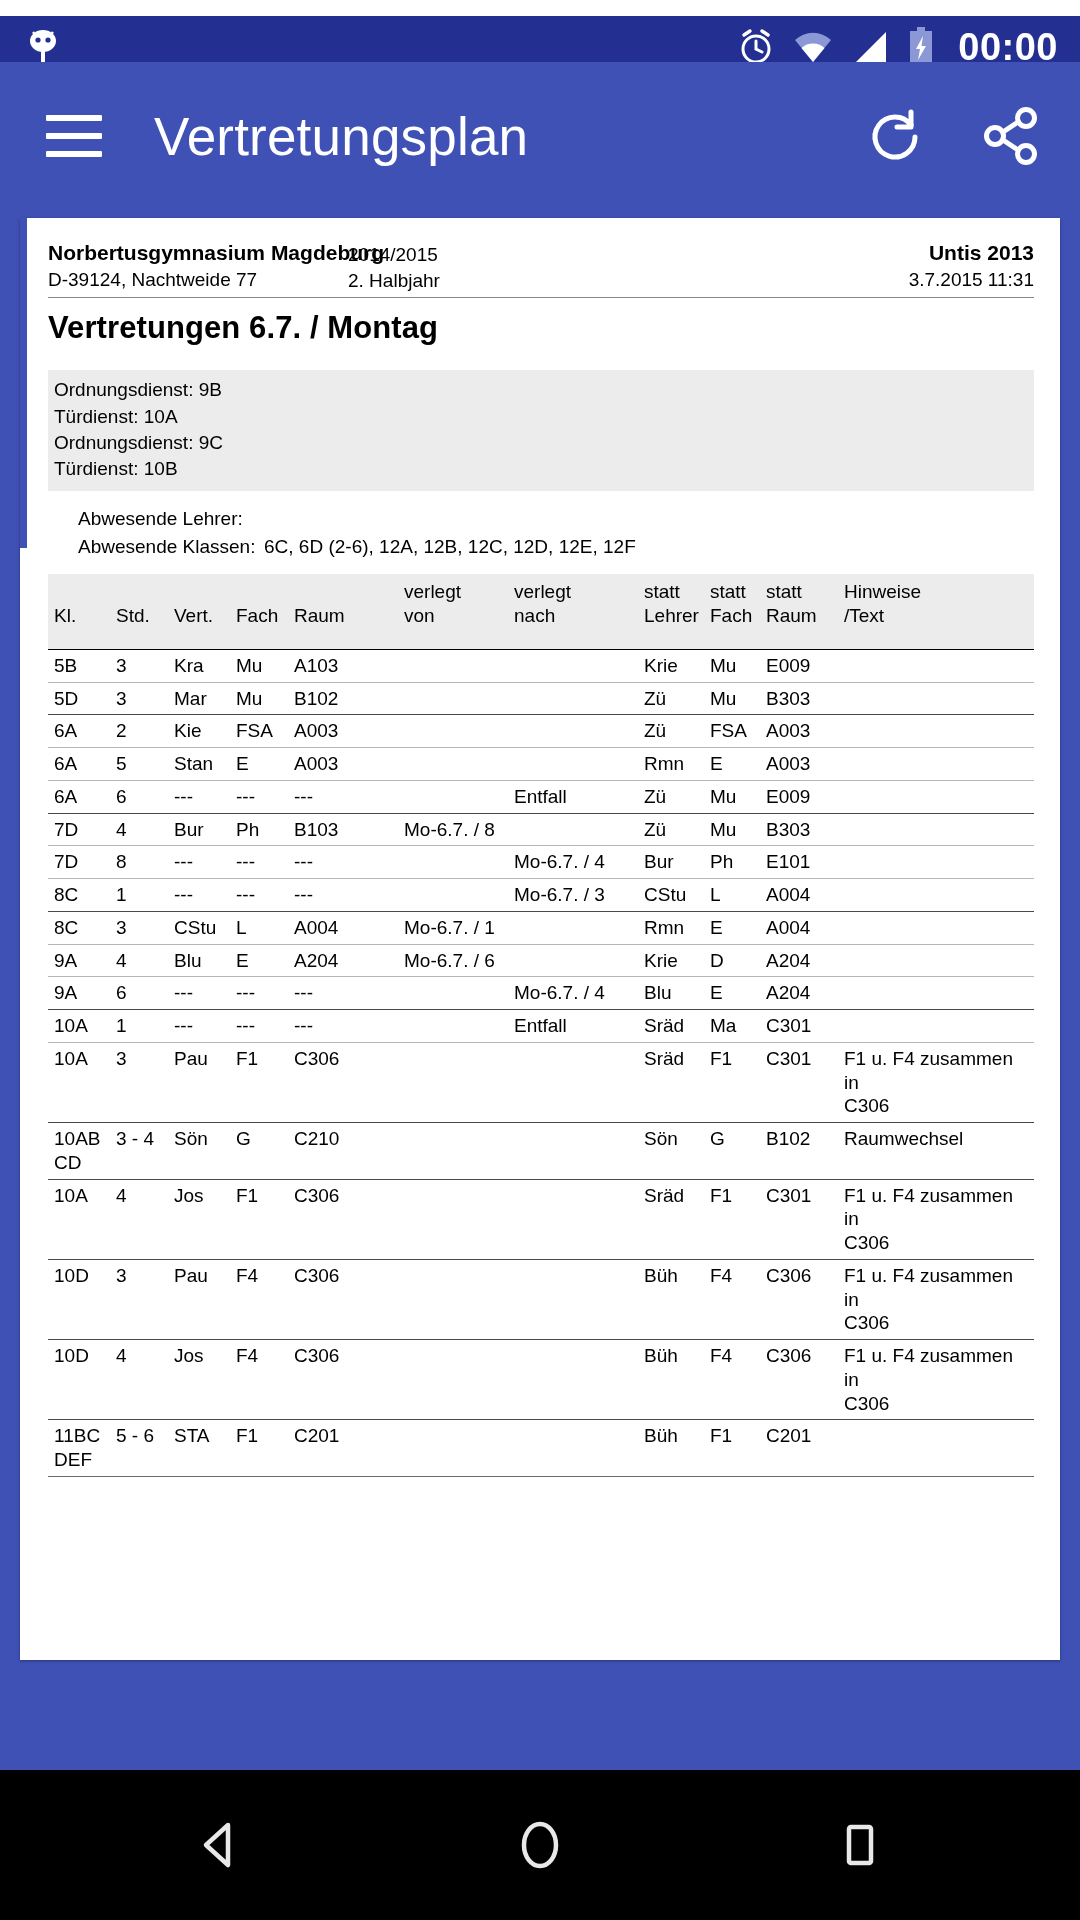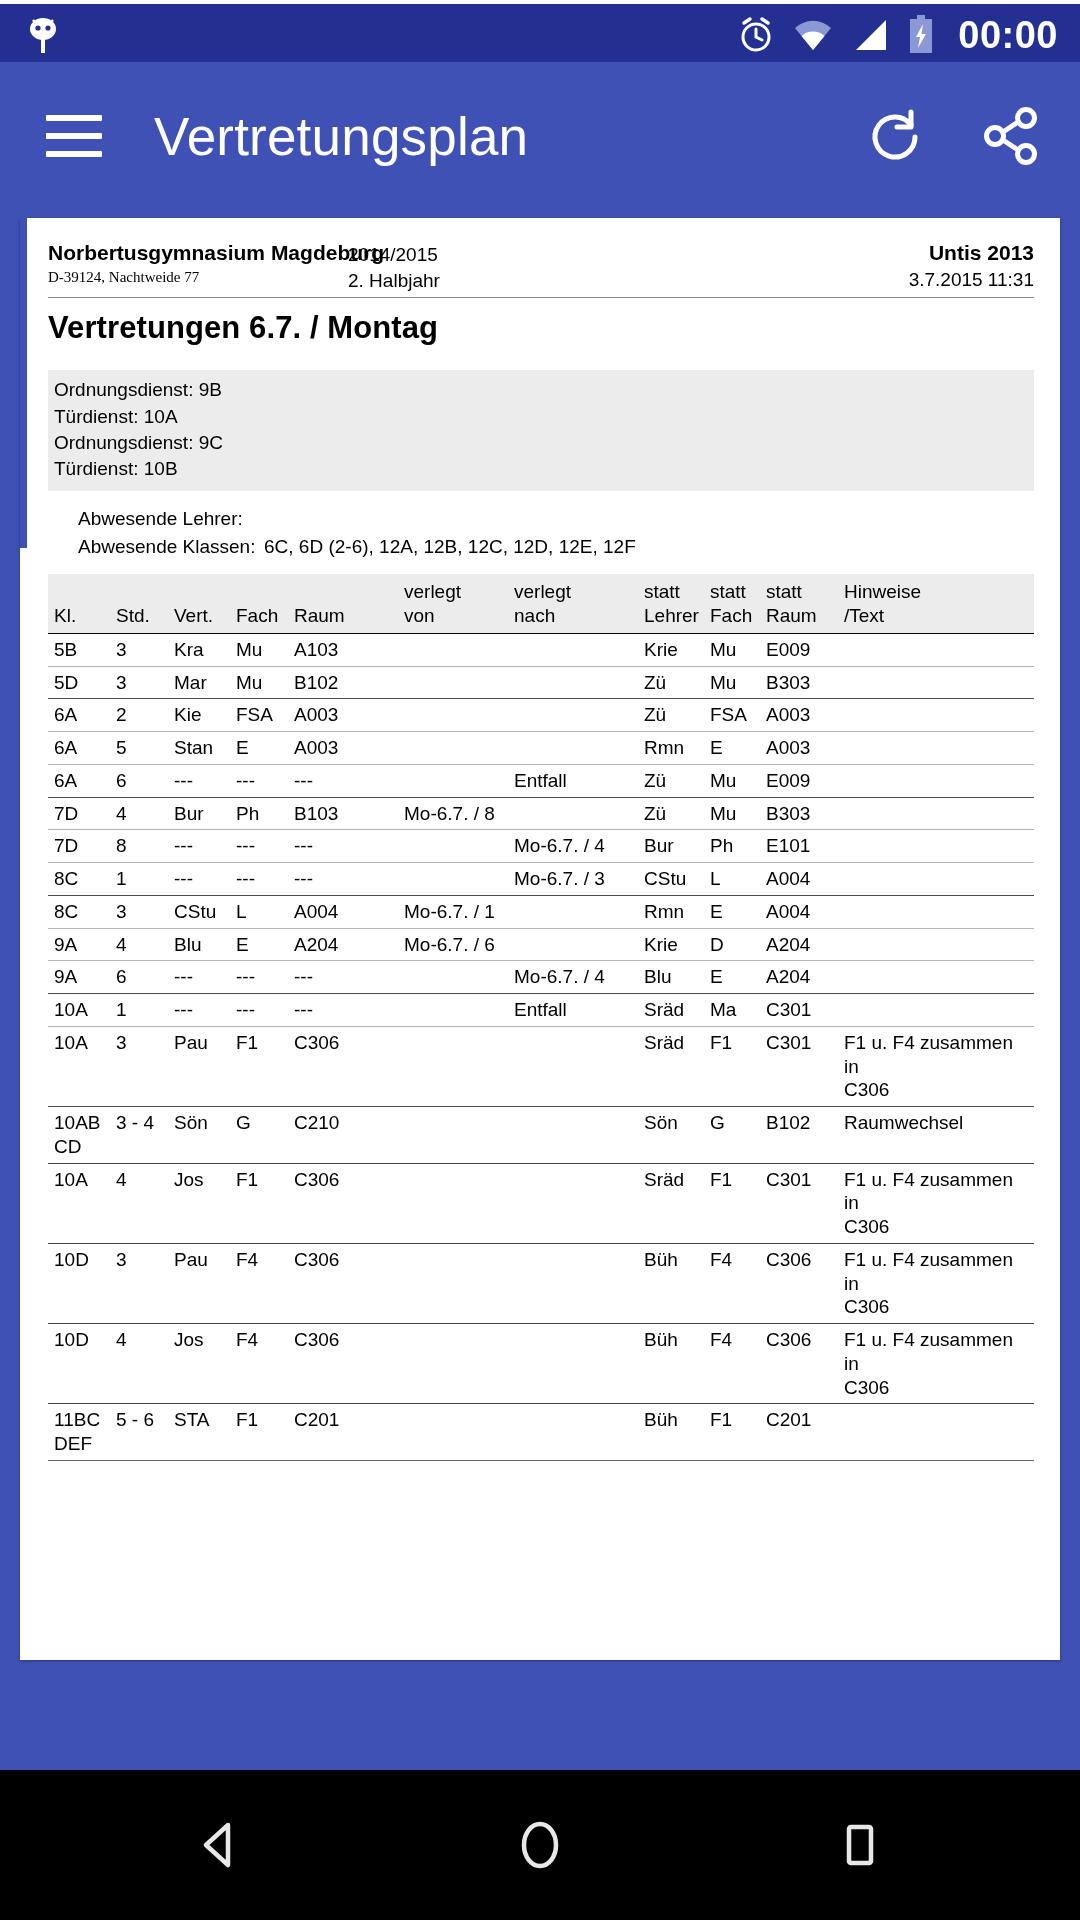--- a/index.html
+++ b/index.html
@@ -5,21 +5,21 @@
   * { margin:0; padding:0; box-sizing:border-box; }
   html, body {
     width:1080px; height:1920px;
     background:#ffffff;
     font-family:"Liberation Sans", sans-serif;
     overflow:hidden;
   }
 
   
   .statusbar{
-    position:absolute; top:4px; left:0; width:1080px; height:62px;
+    position:absolute; top:16px; left:0; width:1080px; height:62px;
     background:#232f91;
     display:flex; align-items:center;
     padding:0 22px 0 26px;
     color:#ffffff;
   }
   .sb-left{ display:flex; align-items:center; flex:1; }
   .sb-right{ display:flex; align-items:center; gap:18px; }
   .sb-clock{
     font-size:38px; font-weight:bold; letter-spacing:0.5px;
     color:#ffffff; margin-left:6px;
@@ -68,21 +68,21 @@
   }
 
   .doc{ padding:22px 26px 0 28px; color:#000000; }
 
   
   .doc-head{ display:flex; align-items:flex-start; }
   .dh-col1{ width:300px; }
   .dh-col2{ width:200px; padding-top:2px; }
   .dh-col3{ flex:1; text-align:right; }
   .school{ font-size:21px; font-weight:bold; line-height:1.28; white-space:nowrap; }
-  .addr{ font-size:15px; line-height:1.35;font-family:Liberation Serif, serif; }
+  .addr{ font-size:19px; line-height:1.35; }
   .sy{ font-size:19px; line-height:1.35; }
   .untis{ font-size:21px; font-weight:bold; line-height:1.28; }
   .gendate{ font-size:19px; line-height:1.35; }
 
   .rule{ border-bottom:1px solid #8a8a8a; margin:4px 0 0 0; }
 
   .doc-title{
     font-size:31px; font-weight:bold;
     margin:12px 0 16px 0; letter-spacing:0.1px;
   }
@@ -105,21 +105,21 @@
     width:100%;
     border-collapse:collapse;
     margin-top:6px;
     font-size:19px;
   }
   table.plan thead th{
     background:#ececec;
     font-weight:normal;
     text-align:left;
     vertical-align:bottom;
-    padding:6px 4px 5px 6px;
+    padding:6px 4px 21px 6px;
     line-height:1.25;
     border-bottom:1.5px solid #000000;
     white-space:pre-line;
   }
   table.plan tbody td{
     padding:4px 4px 4px 6px;
     vertical-align:top;
     line-height:1.25;
     border-bottom:1px solid #b5b5b5;
     white-space:pre-line;

